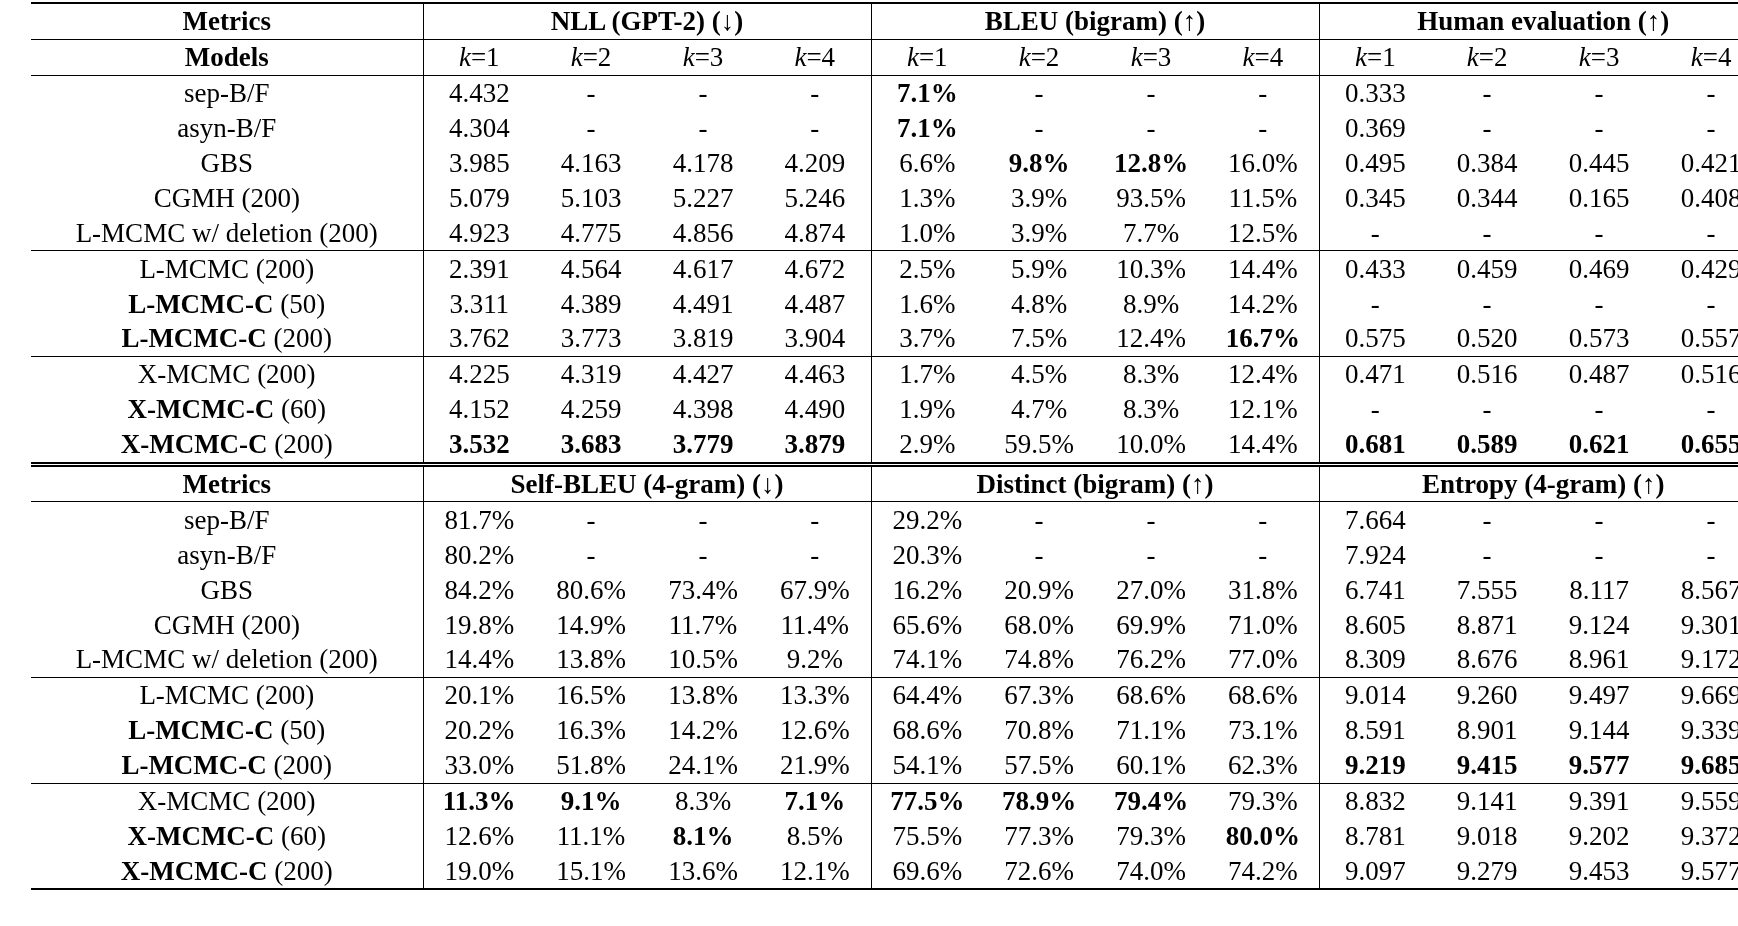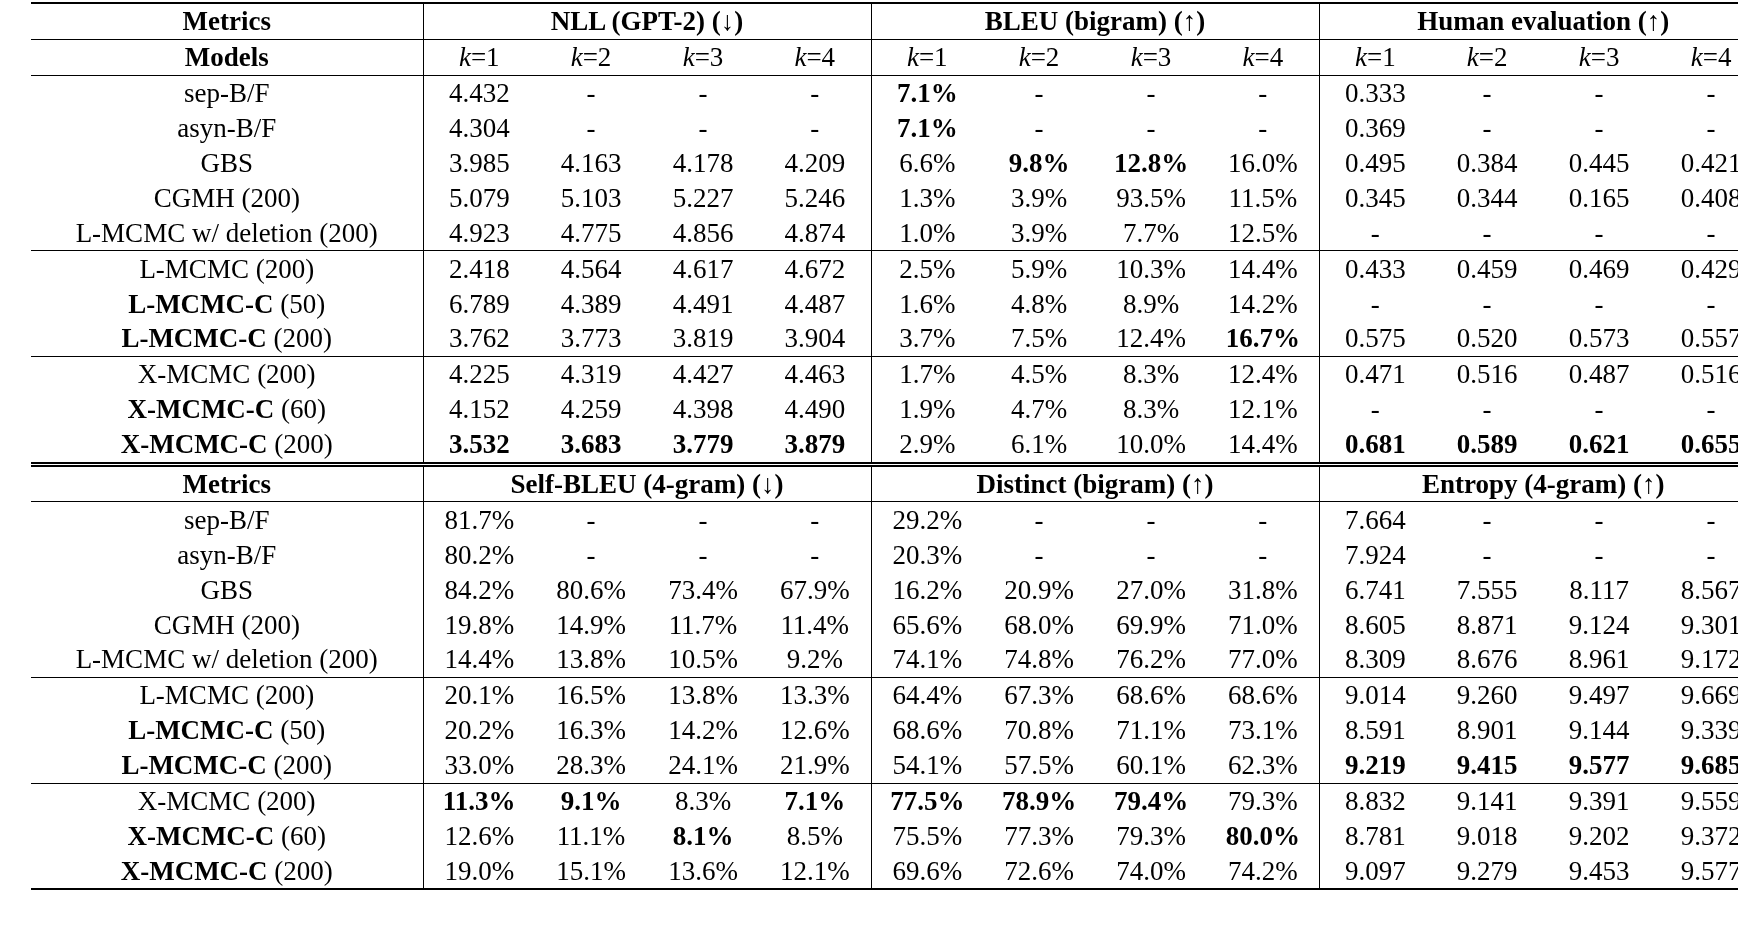--- a/index.html
+++ b/index.html
@@ -130,36 +130,36 @@
           <td>3.9%</td>
           <td>7.7%</td>
           <td>12.5%</td>
           <td class="vl">-</td>
           <td>-</td>
           <td>-</td>
           <td>-</td>
         </tr>
         <tr class="rule">
           <td><span>L-MCMC (200)</span></td>
-          <td class="vl">2.418</td>
+          <td class="vl">2.391</td>
           <td>4.564</td>
           <td>4.617</td>
           <td>4.672</td>
           <td class="vl">2.5%</td>
           <td>5.9%</td>
           <td>10.3%</td>
           <td>14.4%</td>
           <td class="vl">0.433</td>
           <td>0.459</td>
           <td>0.469</td>
           <td>0.429</td>
         </tr>
         <tr>
           <td><span class="b">L-MCMC-C</span><span> (50)</span></td>
-          <td class="vl">6.789</td>
+          <td class="vl">3.311</td>
           <td>4.389</td>
           <td>4.491</td>
           <td>4.487</td>
           <td class="vl">1.6%</td>
           <td>4.8%</td>
           <td>8.9%</td>
           <td>14.2%</td>
           <td class="vl">-</td>
           <td>-</td>
           <td>-</td>
@@ -210,21 +210,21 @@
           <td>-</td>
           <td>-</td>
         </tr>
         <tr>
           <td><span class="b">X-MCMC-C</span><span> (200)</span></td>
           <td class="b vl">3.532</td>
           <td class="b">3.683</td>
           <td class="b">3.779</td>
           <td class="b">3.879</td>
           <td class="vl">2.9%</td>
-          <td>6.1%</td>
+          <td>59.5%</td>
           <td>10.0%</td>
           <td>14.4%</td>
           <td class="b vl">0.681</td>
           <td class="b">0.589</td>
           <td class="b">0.621</td>
           <td class="b">0.655</td>
         </tr>
       </tbody>
     <tbody id="tbody2">
         <tr class="dbl">
@@ -334,21 +334,21 @@
           <td>71.1%</td>
           <td>73.1%</td>
           <td class="vl">8.591</td>
           <td>8.901</td>
           <td>9.144</td>
           <td>9.339</td>
         </tr>
         <tr>
           <td><span class="b">L-MCMC-C</span><span> (200)</span></td>
           <td class="vl">33.0%</td>
-          <td>28.3%</td>
+          <td>51.8%</td>
           <td>24.1%</td>
           <td>21.9%</td>
           <td class="vl">54.1%</td>
           <td>57.5%</td>
           <td>60.1%</td>
           <td>62.3%</td>
           <td class="b vl">9.219</td>
           <td class="b">9.415</td>
           <td class="b">9.577</td>
           <td class="b">9.685</td>

